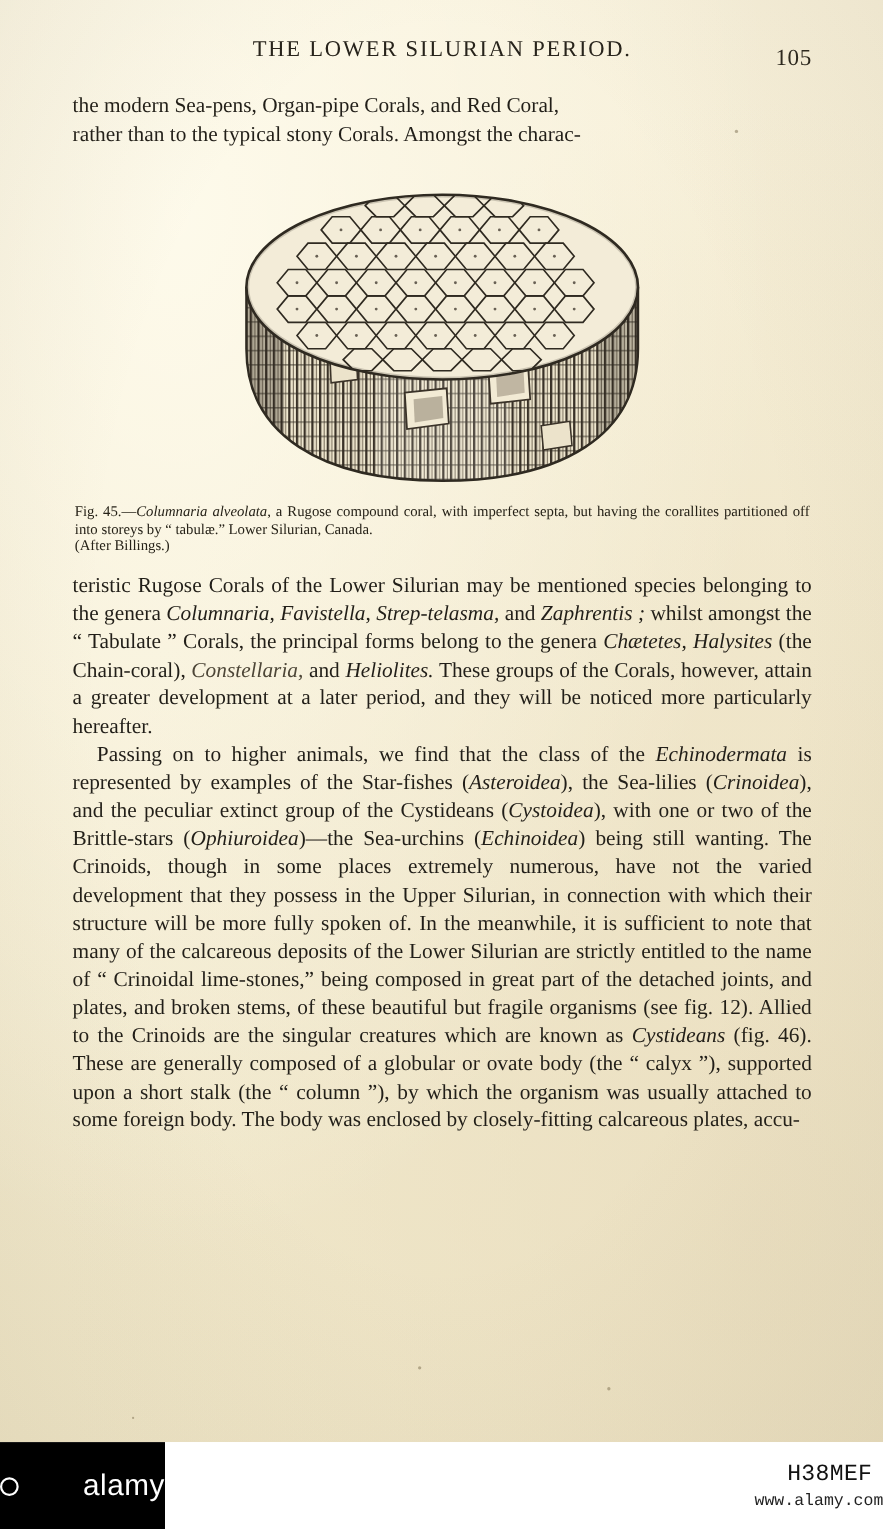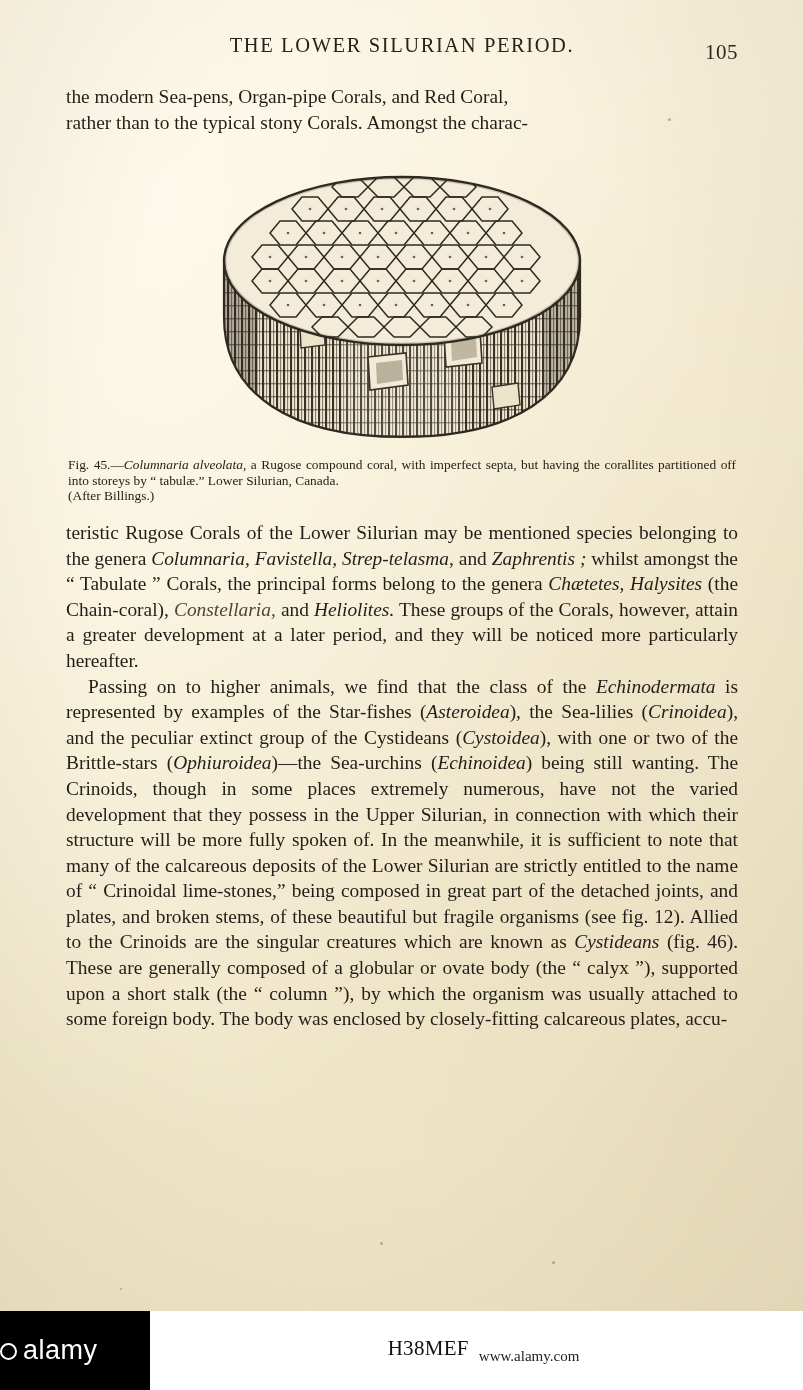--- a/index.html
+++ b/index.html
@@ -116,42 +116,42 @@
     display: flex;
     align-items: center;
   }
   .alamy-logo {
     width: 150px;
     height: 79px;
     background: #000000;
     color: #ffffff;
     display: flex;
     align-items: center;
-    justify-content: flex-start;
+    justify-content: space-between;
     font-family: "Liberation Sans", sans-serif;
     font-size: 27px;
     letter-spacing: 0.5px;
   }
   .alamy-logo .mark {
     display: inline-block;
     width: 13px;
     height: 13px;
     border: 2px solid #ffffff;
     border-radius: 50%;
     margin-right: 6px;
     position: relative;
     top: 1px;
   }
   .footer-right {
     flex: 1;
     display: flex;
-    flex-direction: row;
+    flex-direction: column;
     justify-content: center;
     padding-left: 14px;
-    font-family: Liberation Serif, serif;
+    font-family: Liberation Mono, monospace;
     color: #111111;
   }
   .footer-id {
     font-size: 21px;
     letter-spacing: 0.3px;
     align-self: flex-end;
     padding-right: 10px;
     margin-bottom: 4px;
   }
   .footer-url {

